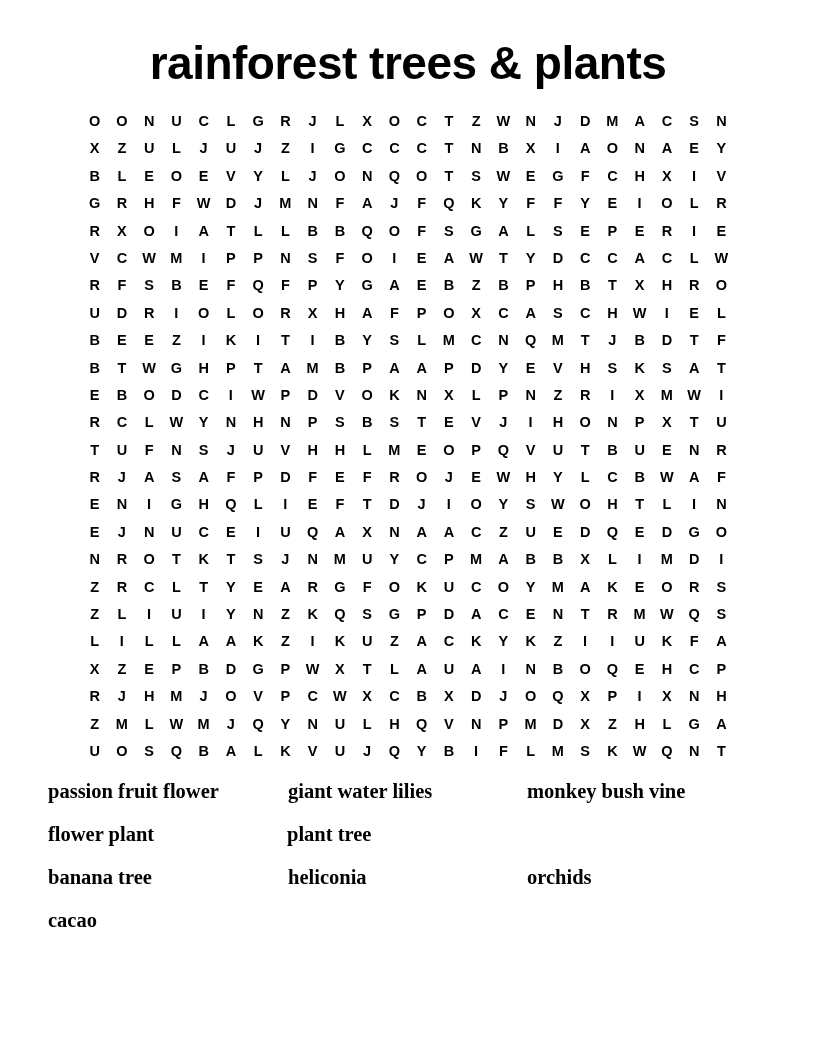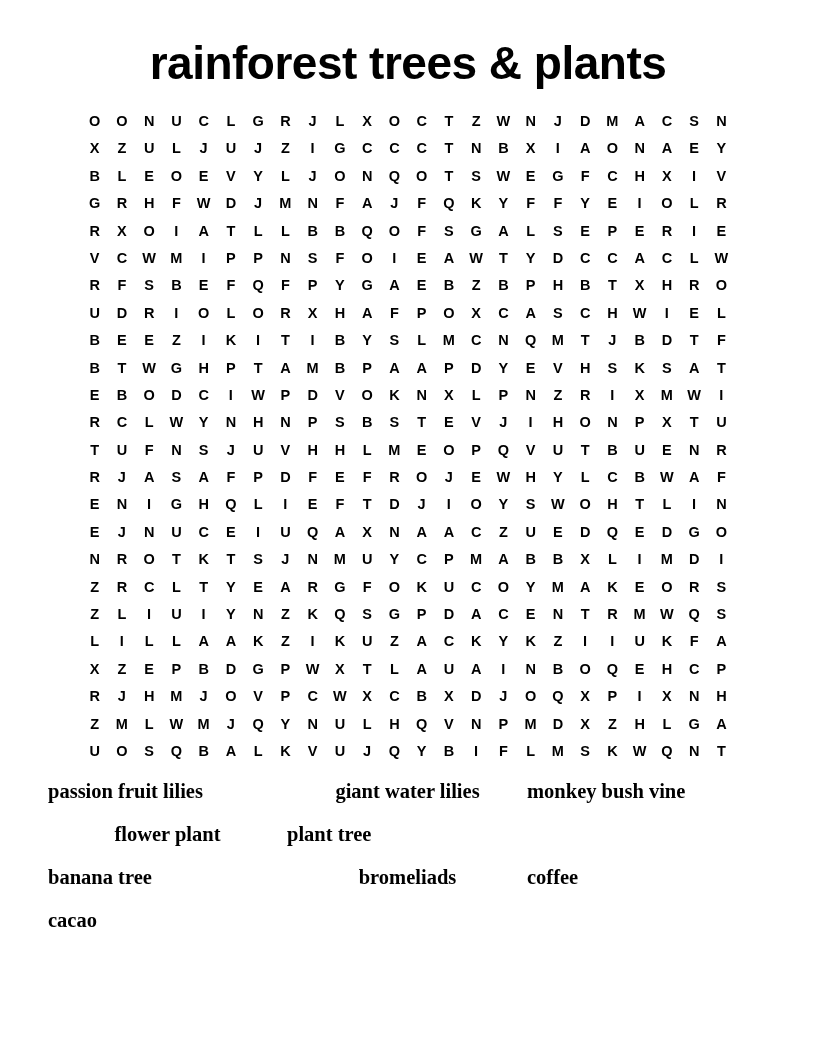--- a/index.html
+++ b/index.html
@@ -66,21 +66,21 @@
     align-items: flex-start;
   }
   .word-col {
     font-family: "Liberation Serif", serif;
     font-weight: bold;
     font-size: 20.5px;
     line-height: 26px;
     white-space: nowrap;
   }
   .word-col.c1 { width: 240px; }
-  .word-col.c2 { width: 239px; text-align: center; }
+  .word-col.c2 { width: 239px; }
   .word-col.c3 { width: 251px; }
   .word-col:empty { height: 26px; }
 </style>
 </head>
 <body>
 
 <div class="page">
 
   <div class="puzzle-title">rainforest trees &amp; plants</div>
 
@@ -706,32 +706,32 @@
         <div class="grid-cell">K</div>
         <div class="grid-cell">W</div>
         <div class="grid-cell">Q</div>
         <div class="grid-cell">N</div>
         <div class="grid-cell">T</div>
       </div>
     </div>
 
   <div class="wordlist" id="word-list">
       <div class="word-row">
-        <div class="word-col c1">passion fruit lilies</div>
+        <div class="word-col c1">passion fruit flower</div>
         <div class="word-col c2">giant water lilies</div>
         <div class="word-col c3">monkey bush vine</div>
       </div>
       <div class="word-row">
         <div class="word-col c2">flower plant</div>
         <div class="word-col c3">plant tree</div>
       </div>
       <div class="word-row">
         <div class="word-col c1">banana tree</div>
-        <div class="word-col c2">bromeliads</div>
-        <div class="word-col c3">coffee</div>
+        <div class="word-col c2">heliconia</div>
+        <div class="word-col c3">orchids</div>
       </div>
       <div class="word-row">
         <div class="word-col c1">cacao</div>
         <div class="word-col c2"></div>
         <div class="word-col c3"></div>
       </div>
     </div>
 
 </div>
 

